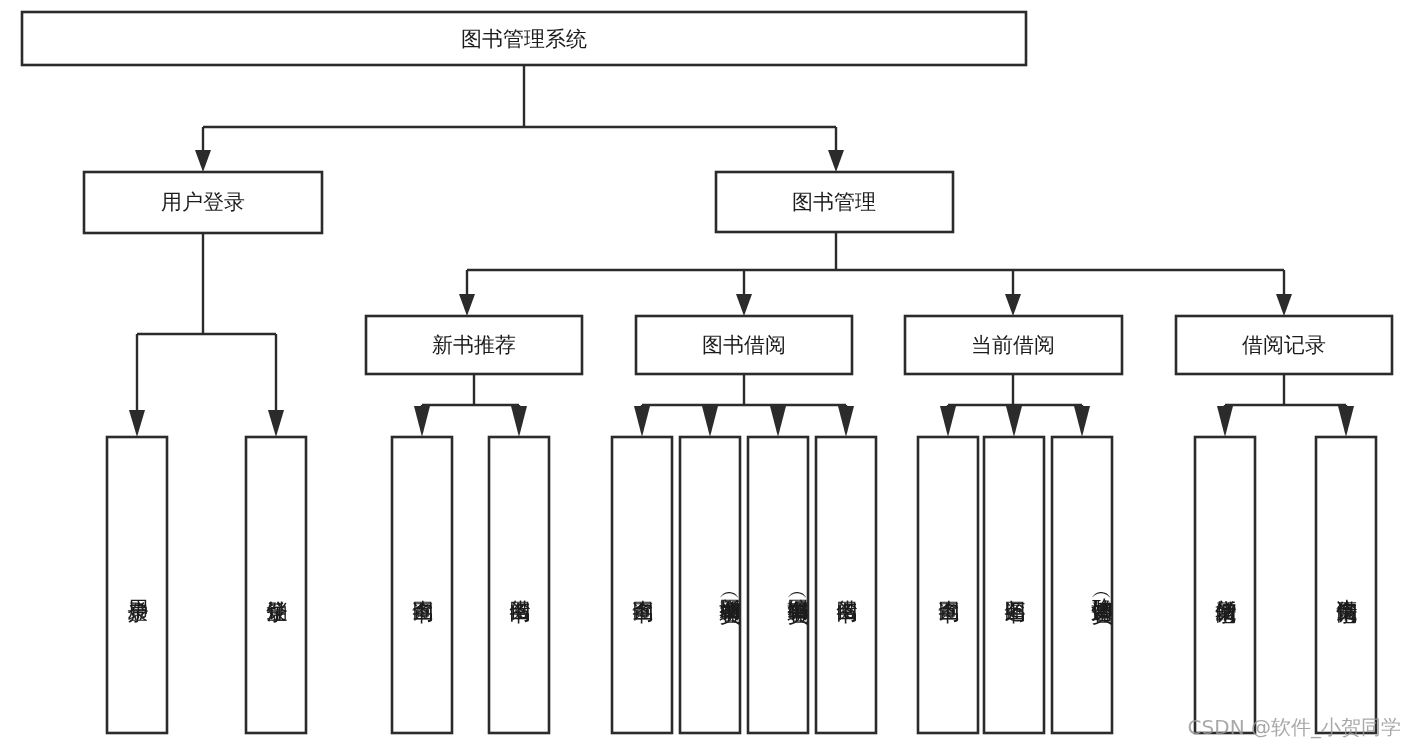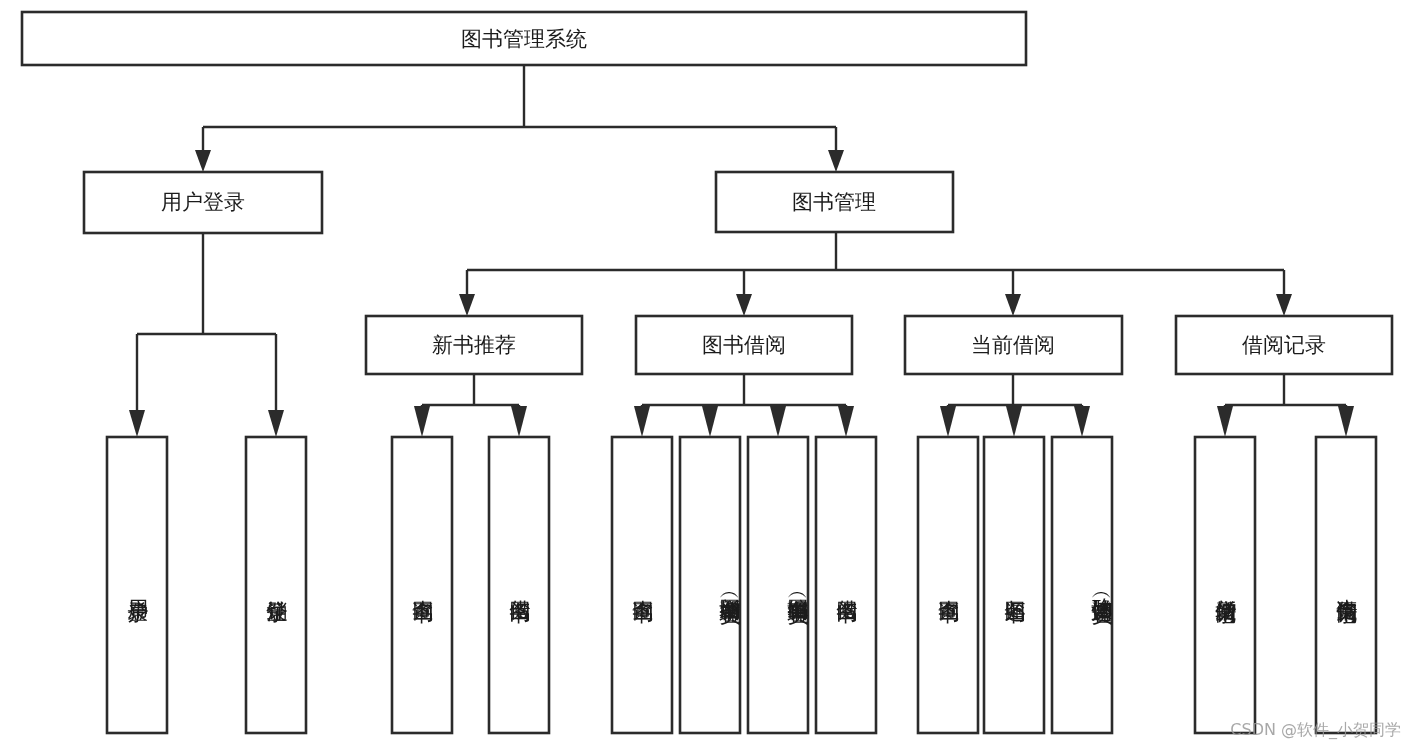--- a/index.html
+++ b/index.html
@@ -61,21 +61,21 @@
   }
   .arrowhead {
     fill: #2b2b2b;
     stroke: none;
   }
   #watermark {
     position: absolute;
     right: 8px;
     bottom: 6px;
     font-family: "DejaVu Sans", "Liberation Sans", sans-serif;
-    font-size: 16px;
+    font-size: 20px;
     color: #9a9a9a;
     opacity: 0.85;
     white-space: nowrap;
     pointer-events: none;
   }
 </style>
 </head>
 <body>
 
 <div id="diagram-root">

